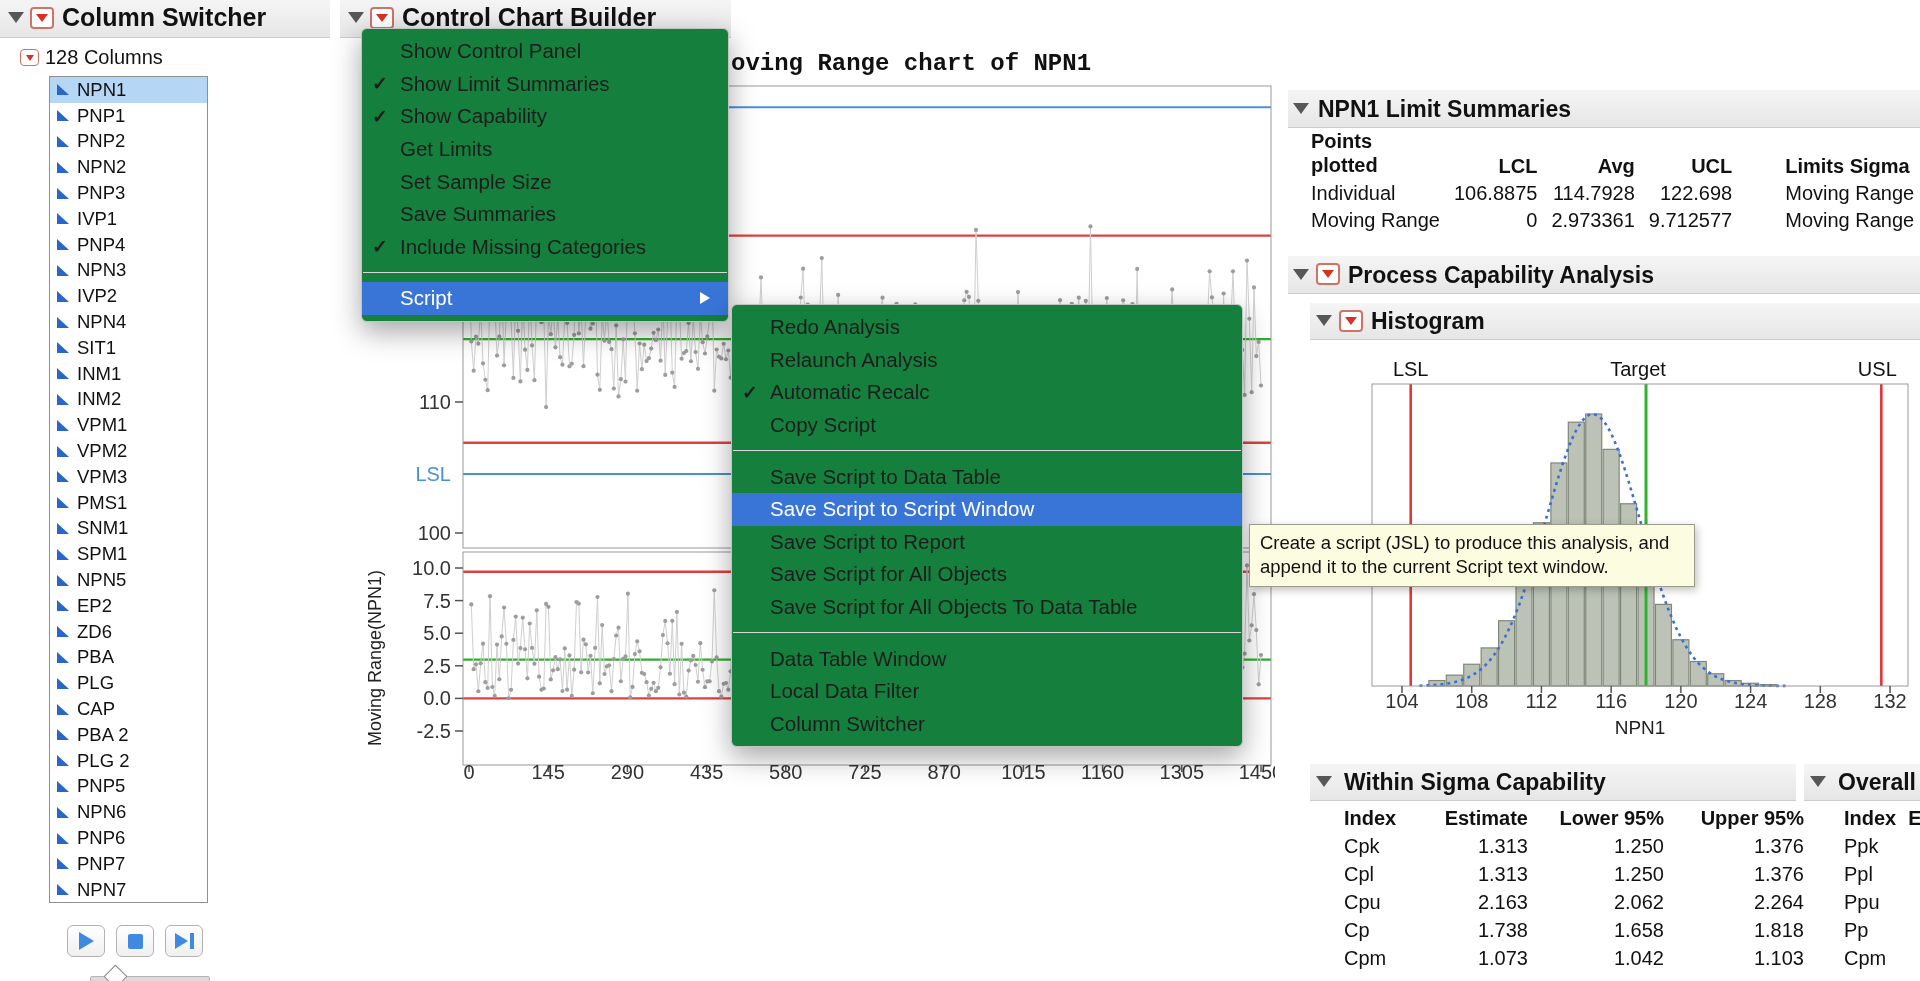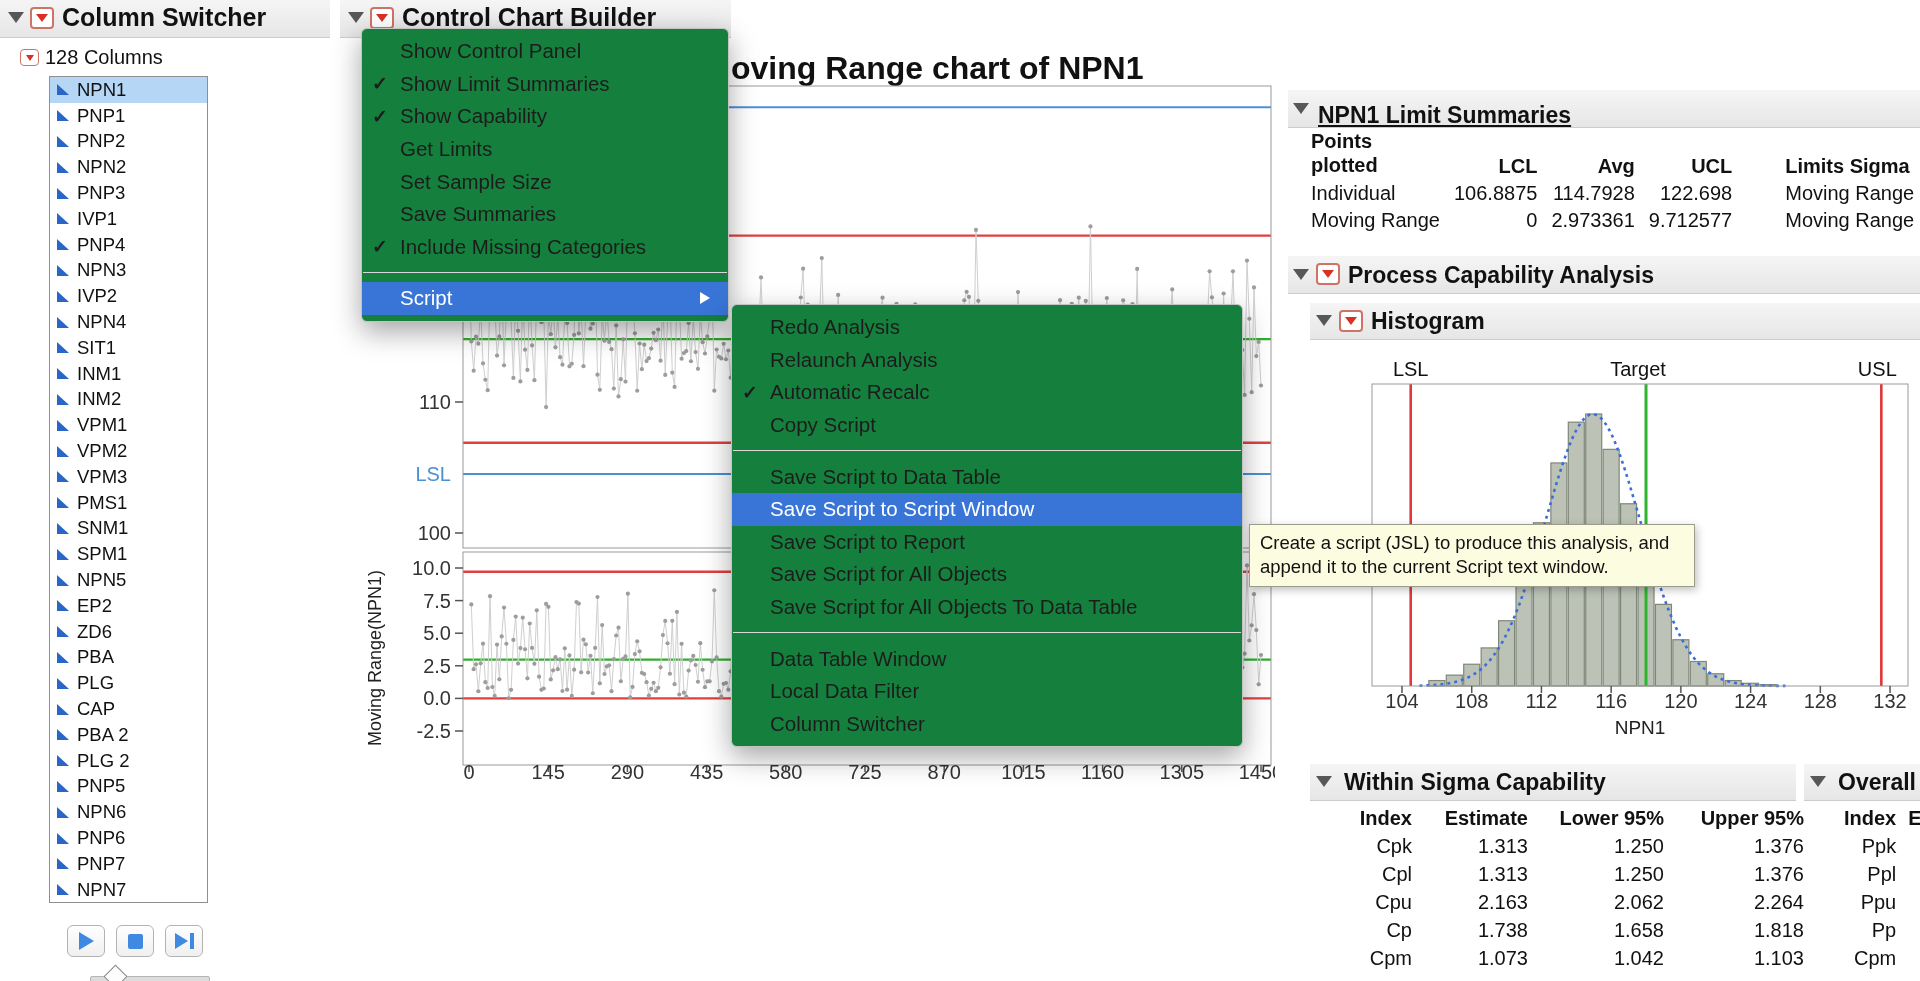--- a/index.html
+++ b/index.html
@@ -50,21 +50,21 @@
            box-shadow:2px 3px 8px rgba(0,0,0,.25);font-size:18.5px;line-height:1.32;padding:6px 10px;z-index:70;box-sizing:border-box;}
 
   
   table{border-collapse:collapse;}
   td,th{padding:2px 7px;font-size:20px;white-space:nowrap;}
   th{font-weight:bold;text-align:right;}
   th.l, td.l{text-align:left;}
   td.num{text-align:right;}
   .ls-table{position:absolute;left:1304px;top:128px;}
   .cap-table{position:absolute;}
-  .cap-table td, .cap-table th{padding:2px 6px;height:24px;text-align:right;}
+  .cap-table td, .cap-table th{padding:2px 6px;height:24px;}
 </style>
 </head>
 <body>
 
 <div class="hbar" style="left:0;top:0;width:330px;"></div>
 <div class="disc" style="left:8px;top:12px;"></div>
 <div class="redbtn" style="left:30px;top:7px;"></div>
 <div class="otitle big" style="left:62px;top:3px;">Column Switcher</div>
 
 <div class="redbtn sm" style="left:20px;top:49px;"></div>
@@ -278,21 +278,21 @@
     </span>
   </div>
 <div class="slider-track"></div>
 <div class="slider-thumb"></div>
 
 <div class="hbar" style="left:340px;top:0;width:391px;"></div>
 <div class="disc" style="left:348px;top:12px;"></div>
 <div class="redbtn" style="left:370px;top:7px;"></div>
 <div class="otitle big" style="left:402px;top:3px;text-align:right;">Control Chart Builder</div>
 
-<div class="otitle" style="left:731px;top:50px;font-size:32px;">oving Range chart of NPN1</div>
+<div class="otitle" style="left:731px;top:50px;font-size:24px;font-family:Liberation Mono, monospace;">oving Range chart of NPN1</div>
 
 <svg id="control-chart-svg" class="abs" style="left:360px;top:60px;z-index:1;" width="915" height="740" viewBox="360 60 915 740">
     <line x1="463" x2="1271" y1="107.25" y2="107.25" stroke="#4b8fd4" stroke-width="2"></line>
     <line x1="463" x2="1271" y1="235.65620000000007" y2="235.65620000000007" stroke="#e04040" stroke-width="2.3"></line>
     <line x1="463" x2="1271" y1="339.21432000000004" y2="339.21432000000004" stroke="#2faf2f" stroke-width="2.3"></line>
     <line x1="463" x2="1271" y1="442.77374999999995" y2="442.77374999999995" stroke="#e04040" stroke-width="2.3"></line>
     <line x1="463" x2="1271" y1="474.05" y2="474.05" stroke="#4b8fd4" stroke-width="2"></line>
     <line x1="463" x2="1271" y1="571.74799592" y2="571.74799592" stroke="#e04040" stroke-width="2.3"></line>
     <line x1="463" x2="1271" y1="659.62737256" y2="659.62737256" stroke="#2faf2f" stroke-width="2.3"></line>
     <line x1="463" x2="1271" y1="698.4" y2="698.4" stroke="#e04040" stroke-width="2.3"></line>
@@ -1020,21 +1020,21 @@
     <line x1="1102.6" x2="1102.6" y1="765" y2="772" stroke="#555" stroke-width="1.5"></line>
     <text x="1102.6" y="779" font-size="20" fill="#333" text-anchor="middle" font-family="Liberation Sans, sans-serif">1160</text>
     <line x1="1181.8000000000002" x2="1181.8000000000002" y1="765" y2="772" stroke="#555" stroke-width="1.5"></line>
     <text x="1181.8000000000002" y="779" font-size="20" fill="#333" text-anchor="middle" font-family="Liberation Sans, sans-serif">1305</text>
     <line x1="1261" x2="1261" y1="765" y2="772" stroke="#555" stroke-width="1.5"></line>
     <text x="1261" y="779" font-size="20" fill="#333" text-anchor="middle" font-family="Liberation Sans, sans-serif">1450</text>
   </svg>
 
 <div class="hbar" style="left:1288px;top:90px;width:632px;"></div>
 <div class="disc" style="left:1293px;top:103px;"></div>
-<div class="otitle" style="left:1318px;top:102px;text-decoration:underline;">NPN1 Limit Summaries</div>
+<div class="otitle" style="left:1318px;top:96px;">NPN1 Limit Summaries</div>
 <div class="ls-table">
     <table>
       <colgroup>
         <col style="width:148px">
         <col style="width:106px">
         <col style="width:104px">
         <col style="width:96px">
         <col style="width:170px">
       </colgroup>
       <tbody>

